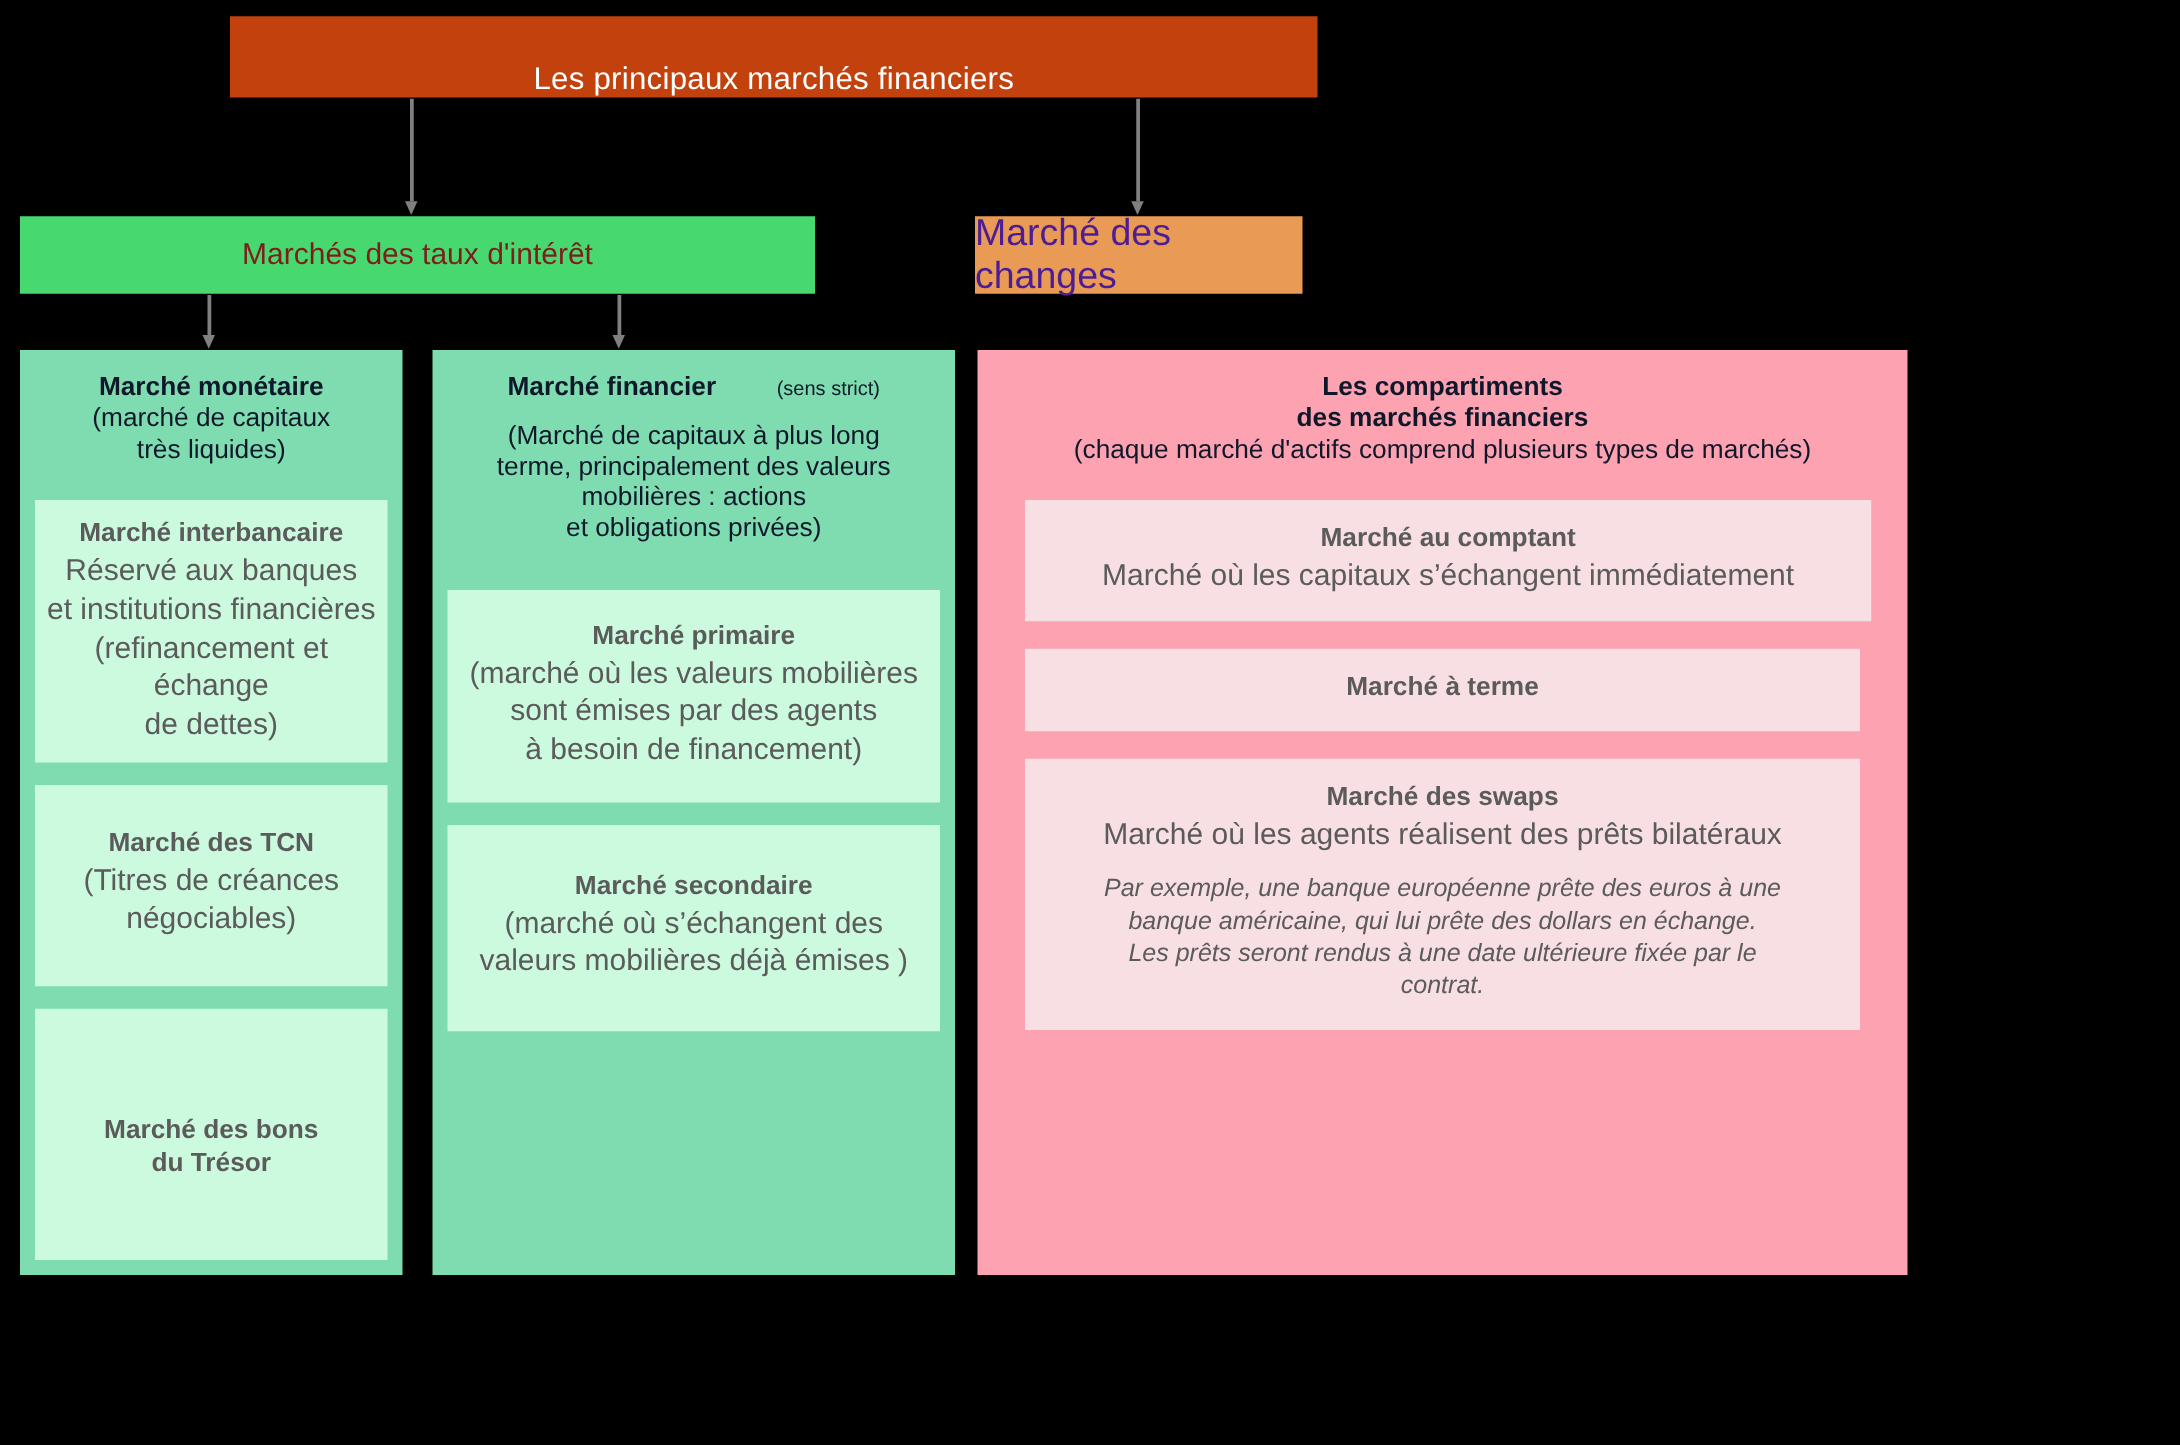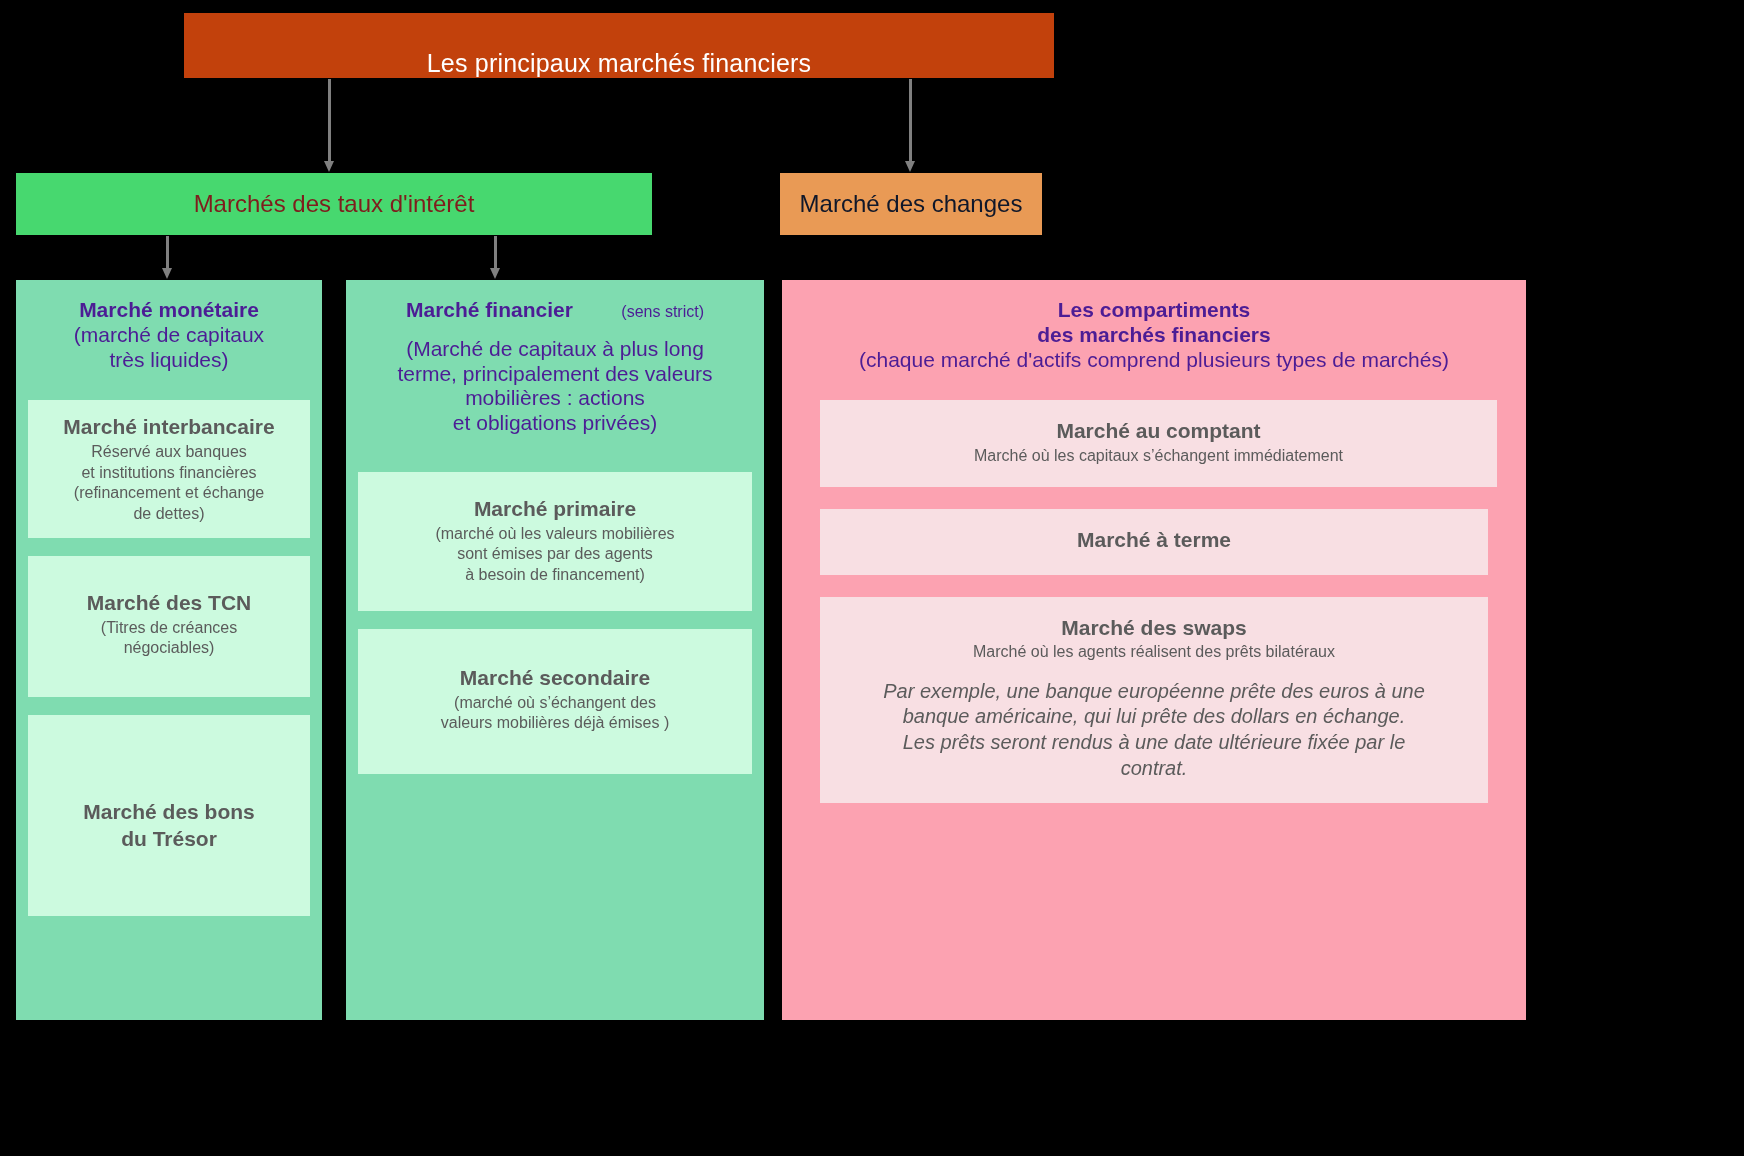--- a/index.html
+++ b/index.html
@@ -32,55 +32,55 @@
     background: #47d86f;
     display: flex; align-items: center; justify-content: center;
   }
   .hdr-green .t { color: #7f1d1d; font-size: 24px; font-weight: 400; }
 
   .hdr-orange {
     left: 780px; top: 173px; width: 262px; height: 62px;
     background: #e99a55;
     display: flex; align-items: center; justify-content: center;
   }
-  .hdr-orange .t { color: #0f172a; font-size: 24px; font-weight: 400; }
+  .hdr-orange .t { color: #4c1d95; font-size: 30px; font-weight: 400; }
 
   
   .col { position: absolute; }
 
   .col-green { background: #7fdcb0; }
   .col-pink  { background: #fca2b1; }
 
   .col-mon  { left: 16px;  top: 280px; width: 306px; height: 740px; }
   .col-fin  { left: 346px; top: 280px; width: 418px; height: 740px; }
   .col-comp { left: 782px; top: 280px; width: 744px; height: 740px; }
 
   .col-title {
     text-align: center;
-    color: #4c1d95;
+    color: #0f172a;
     padding: 18px 10px 6px 10px;
     line-height: 1.18;
   }
   .col-title .b { font-weight: bold; font-size: 21px; }
   .col-title .n { font-weight: 400; font-size: 16px; margin-left: 44px; }
   .col-title .sub { font-weight: 400; font-size: 21px; display: block; }
   .col-title .gap { display:block; height: 14px; }
 
   
   .card {
     margin: 16px 12px 18px 12px;
     padding: 14px 8px;
     text-align: center;
     line-height: 1.28;
     color: #5b5b5b;
   }
   .card-green { background: #ccfadf; }
   .card-pink  { background: #f8dfe3; }
   .card .ttl { font-weight: bold; font-size: 21px; display: block; margin-bottom: 1px; }
-  .card .bdy { font-weight: 400; font-size: 16px; display: block; }
+  .card .bdy { font-weight: 400; font-size: 24px; display: block; }
   .card .it  { font-style: italic; font-weight: 400; font-size: 20px; display: block; }
   .card .spacer { display: block; height: 16px; }
   .mvar { font-style: italic; font-family: "Liberation Serif", serif; }
 
   
   .arrow { position: absolute; }
   .arrow .shaft {
     position: absolute; left: 0; top: 0;
     width: 3px; background: #808080;
   }

